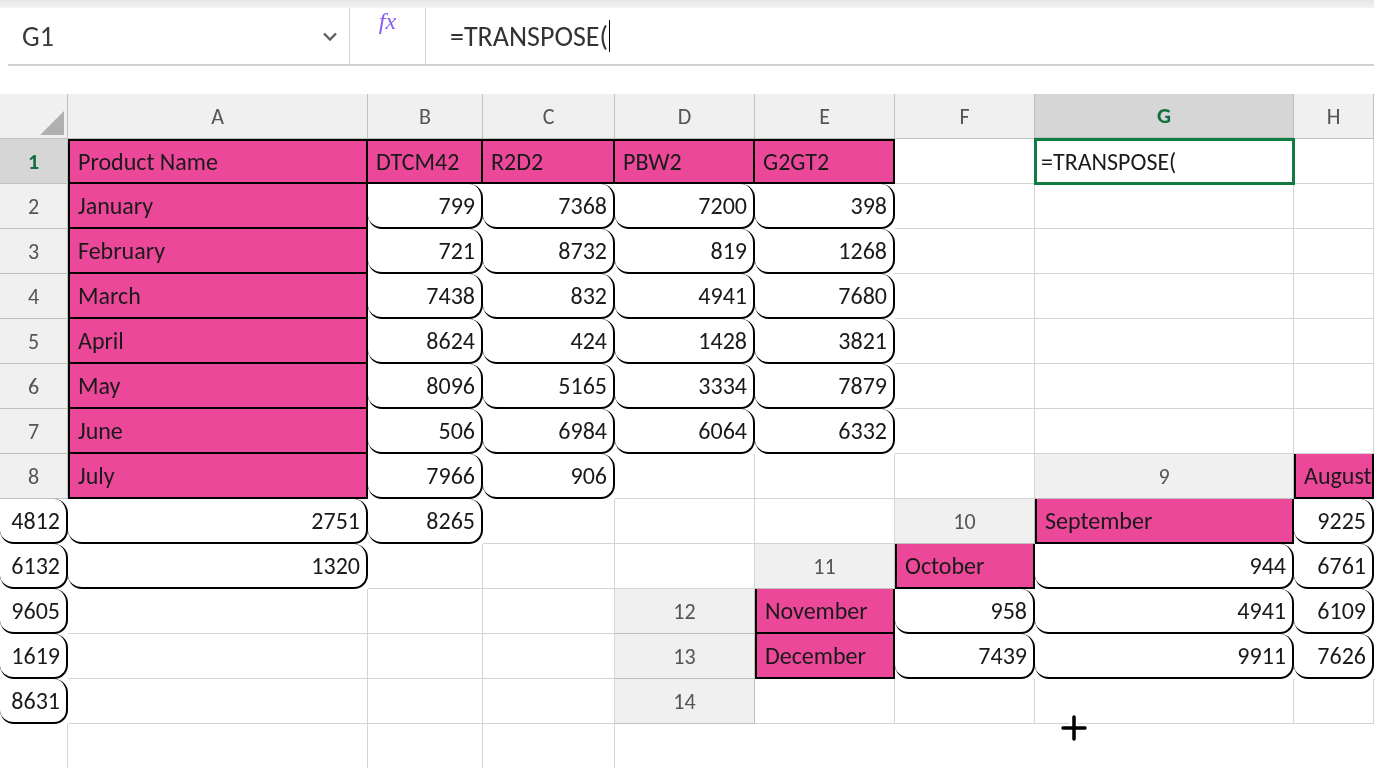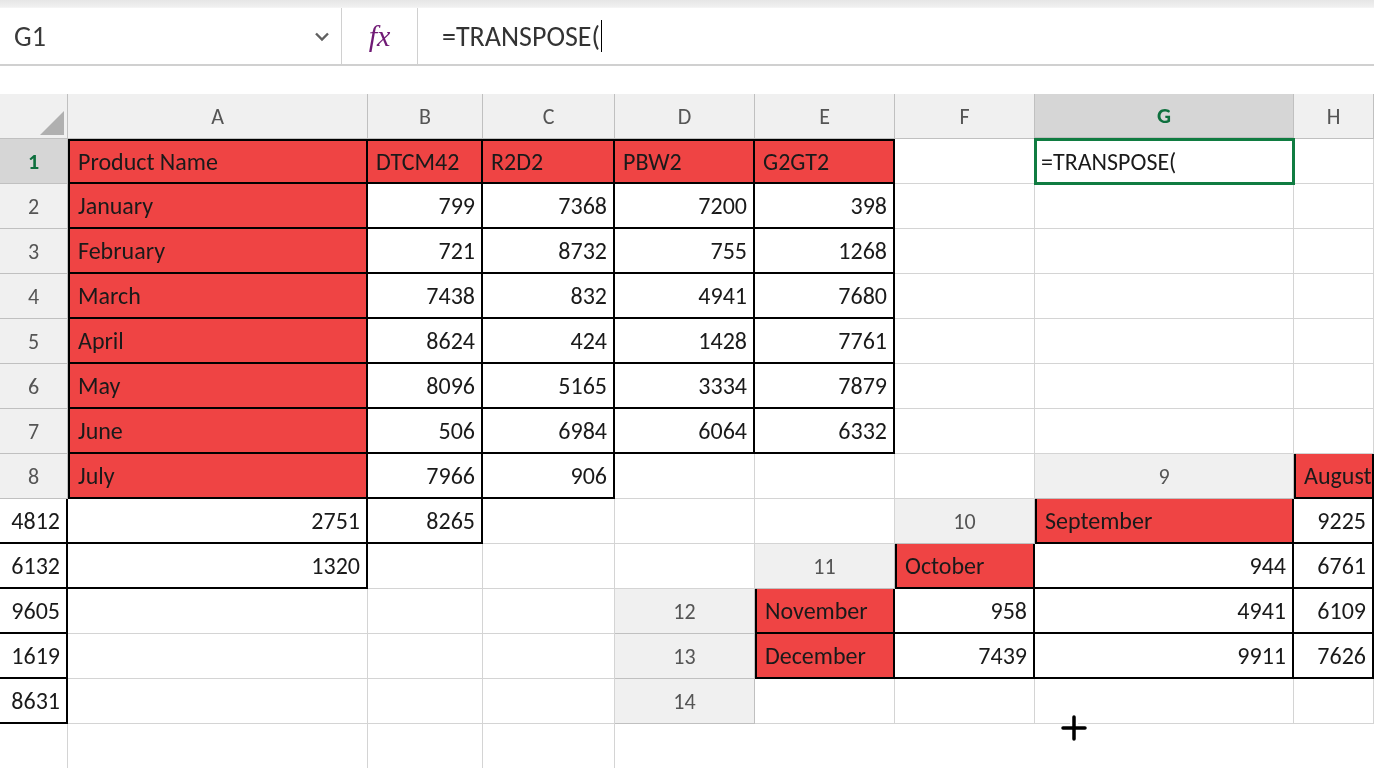--- a/index.html
+++ b/index.html
@@ -18,20 +18,21 @@
     border-bottom: 1px solid #f4f4f4;
   }
 
   
   .formula-row {
     display: flex;
     align-items: stretch;
     height: 58px;
     border-bottom: 2px solid #d0d0d0;
     background: #ffffff;
+    margin-left: 8px;
   }
   .name-box {
     width: 342px;
     display: flex;
     align-items: center;
     padding: 0 8px 0 14px;
     font-size: 28px;
     color: #3a3a3a;
     border-right: 1px solid #d0d0d0;
     position: relative;
@@ -40,26 +41,25 @@
     position: absolute;
     right: 10px;
     top: 50%;
     transform: translateY(-50%);
     color: #606060;
   }
   .fx-cell {
     width: 76px;
     border-right: 1px solid #d0d0d0;
     display: flex;
-    align-items: center;
     justify-content: center;
-    font-size: 30px;
+    font-size: 24px;
     font-style: italic;
     font-family: 'Times New Roman', serif;
-    color: #701a75;
+    color: #8b5cf6;
   }
   .formula-input {
     flex: 1;
     display: flex;
     align-items: center;
     padding-left: 24px;
     font-size: 28px;
     color: #333;
     position: relative;
   }
@@ -143,24 +143,24 @@
     border-bottom: 1px solid #d4d4d4;
     display: flex;
     align-items: center;
     font-size: 24px;
     padding: 0 6px;
     color: #1a1a1a;
     background: #fff;
     overflow: hidden;
   }
   .cell.hl {
-    background: #ef4444;
+    background: #ec4899;
     padding-left: 8px;
   }
-  .cell.num { justify-content: flex-end; }
+  .cell.num { justify-content: flex-end; border-radius: 14px; }
   .cell.txt { justify-content: flex-start; }
 
   
   .cell.tbord {
     border-right: 2px solid #000;
     border-bottom: 2px solid #000;
   }
   .cell.tbord.top { border-top: 2px solid #000; }
   .cell.tbord.left { border-left: 2px solid #000; }
 
@@ -232,40 +232,40 @@
       <div class="cell tbord num">7368</div>
       <div class="cell tbord num">7200</div>
       <div class="cell tbord num">398</div>
       <div class="cell txt"></div>
       <div class="cell txt"></div>
       <div class="cell txt"></div>
       <div class="rowhead">3</div>
       <div class="cell tbord left hl txt">February</div>
       <div class="cell tbord num">721</div>
       <div class="cell tbord num">8732</div>
-      <div class="cell tbord num">755</div>
+      <div class="cell tbord num">819</div>
       <div class="cell tbord num">1268</div>
       <div class="cell txt"></div>
       <div class="cell txt"></div>
       <div class="cell txt"></div>
       <div class="rowhead">4</div>
       <div class="cell tbord left hl txt">March</div>
       <div class="cell tbord num">7438</div>
       <div class="cell tbord num">832</div>
       <div class="cell tbord num">4941</div>
       <div class="cell tbord num">7680</div>
       <div class="cell txt"></div>
       <div class="cell txt"></div>
       <div class="cell txt"></div>
       <div class="rowhead">5</div>
       <div class="cell tbord left hl txt">April</div>
       <div class="cell tbord num">8624</div>
       <div class="cell tbord num">424</div>
       <div class="cell tbord num">1428</div>
-      <div class="cell tbord num">7761</div>
+      <div class="cell tbord num">3821</div>
       <div class="cell txt"></div>
       <div class="cell txt"></div>
       <div class="cell txt"></div>
       <div class="rowhead">6</div>
       <div class="cell tbord left hl txt">May</div>
       <div class="cell tbord num">8096</div>
       <div class="cell tbord num">5165</div>
       <div class="cell tbord num">3334</div>
       <div class="cell tbord num">7879</div>
       <div class="cell txt"></div>

